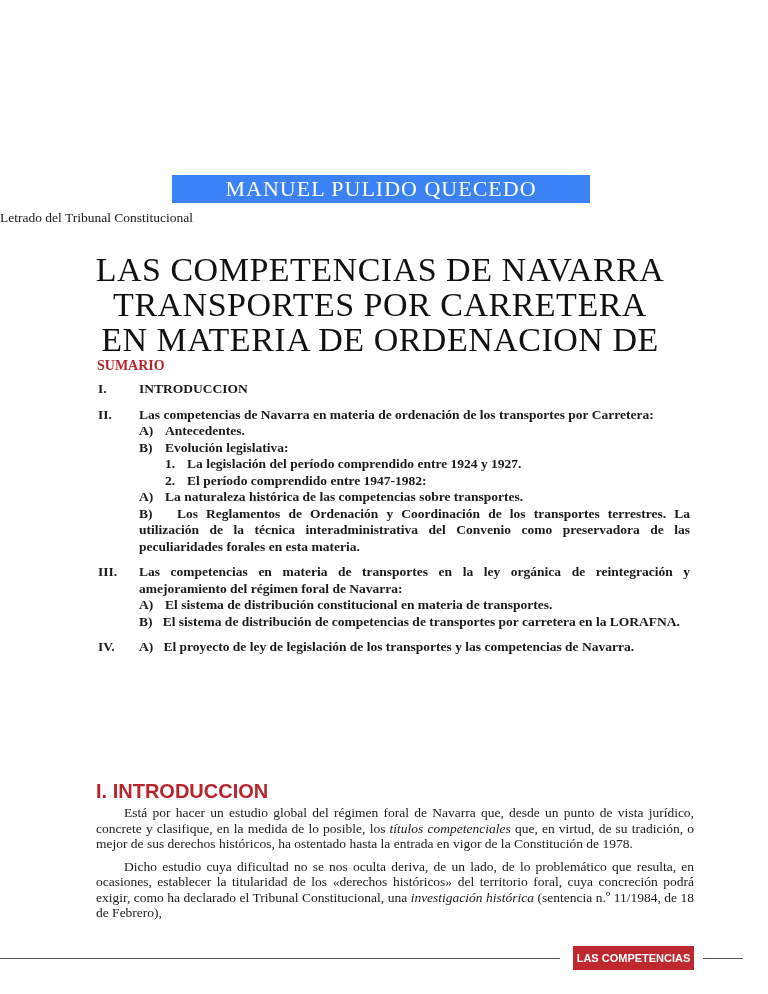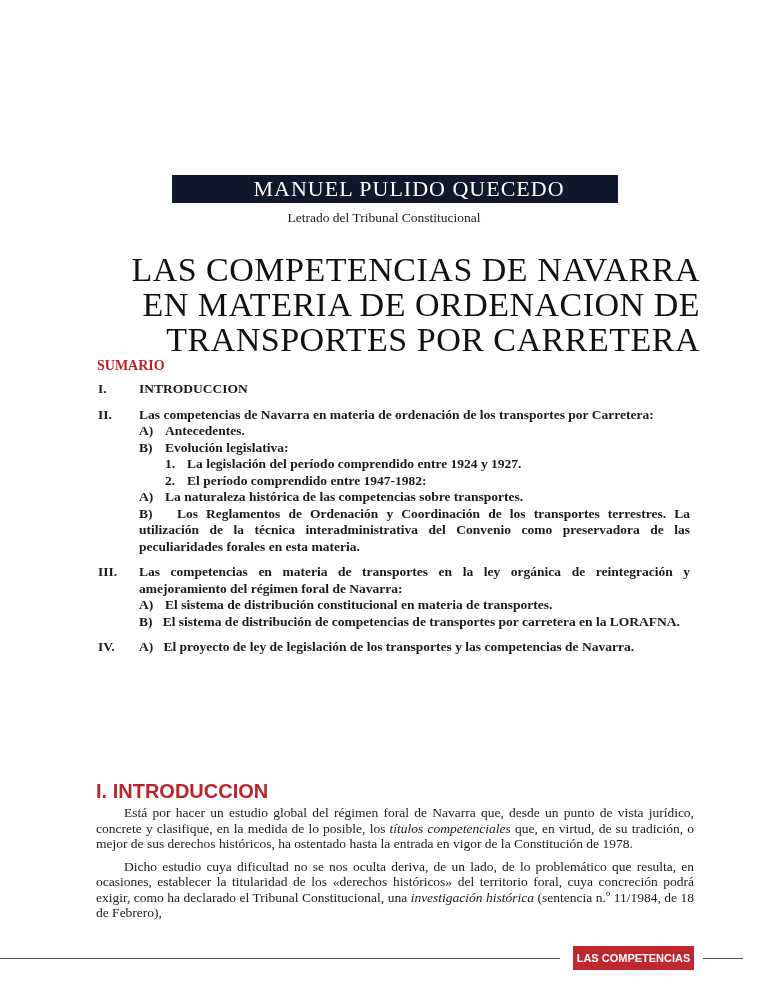--- a/index.html
+++ b/index.html
@@ -3,29 +3,29 @@
   <meta charset="utf-8">
   <style>
     html, body { margin: 0; padding: 0; }
     body {
       width: 768px; height: 994px; background: #ffffff; position: relative;
       overflow: hidden; color: #1a1a1a;
       font-family: "Liberation Serif", "DejaVu Serif", serif;
     }
     .author-band {
       position: absolute; left: 172px; top: 175px; width: 418px; height: 28px;
-      background: #0f172a; color: #fff; text-align: center;
-      font-size: 22px; line-height: 28px; letter-spacing: 1px; padding-left: 28px;
+      background: #3b82f6; color: #fff; text-align: center;
+      font-size: 22px; line-height: 28px; letter-spacing: 1px;
     }
     .affiliation {
-      position: absolute; left: 0; top: 210px; width: 768px; text-align: center;
+      position: absolute; left: 0; top: 210px; width: 768px; 
       font-size: 13.5px;
     }
     .title {
-      position: absolute; left: 60px; top: 252px; width: 640px; text-align: right;
+      position: absolute; left: 60px; top: 252px; width: 640px; text-align: center;
       font-size: 34px; line-height: 35px; color: #111; letter-spacing: 0.5px;
     }
     .sumario-label {
       position: absolute; left: 97px; top: 358px;
       color: #b7242b; font-weight: bold; font-size: 14px;
       font-family: "Liberation Serif", serif;
       text-align: center;
     }
     .summary {
       position: absolute; left: 92px; top: 381px; width: 598px;
@@ -62,22 +62,22 @@
 </head>
 <body>
 
 <div class="author-band">
   <span>MANUEL PULIDO QUECEDO</span>
 </div>
 <div class="affiliation">Letrado del Tribunal Constitucional</div>
 
 <div class="title">
   <div>LAS COMPETENCIAS DE NAVARRA</div>
+  <div>TRANSPORTES POR CARRETERA</div>
   <div>EN MATERIA DE ORDENACION DE</div>
-  <div>TRANSPORTES POR CARRETERA</div>
 </div>
 
 <div class="sumario-label">SUMARIO</div>
 
 <div class="summary">
   <div class="sum-item">
     <div class="sum-num">I.</div>
     <div class="sum-body">INTRODUCCION</div>
   </div>
 

